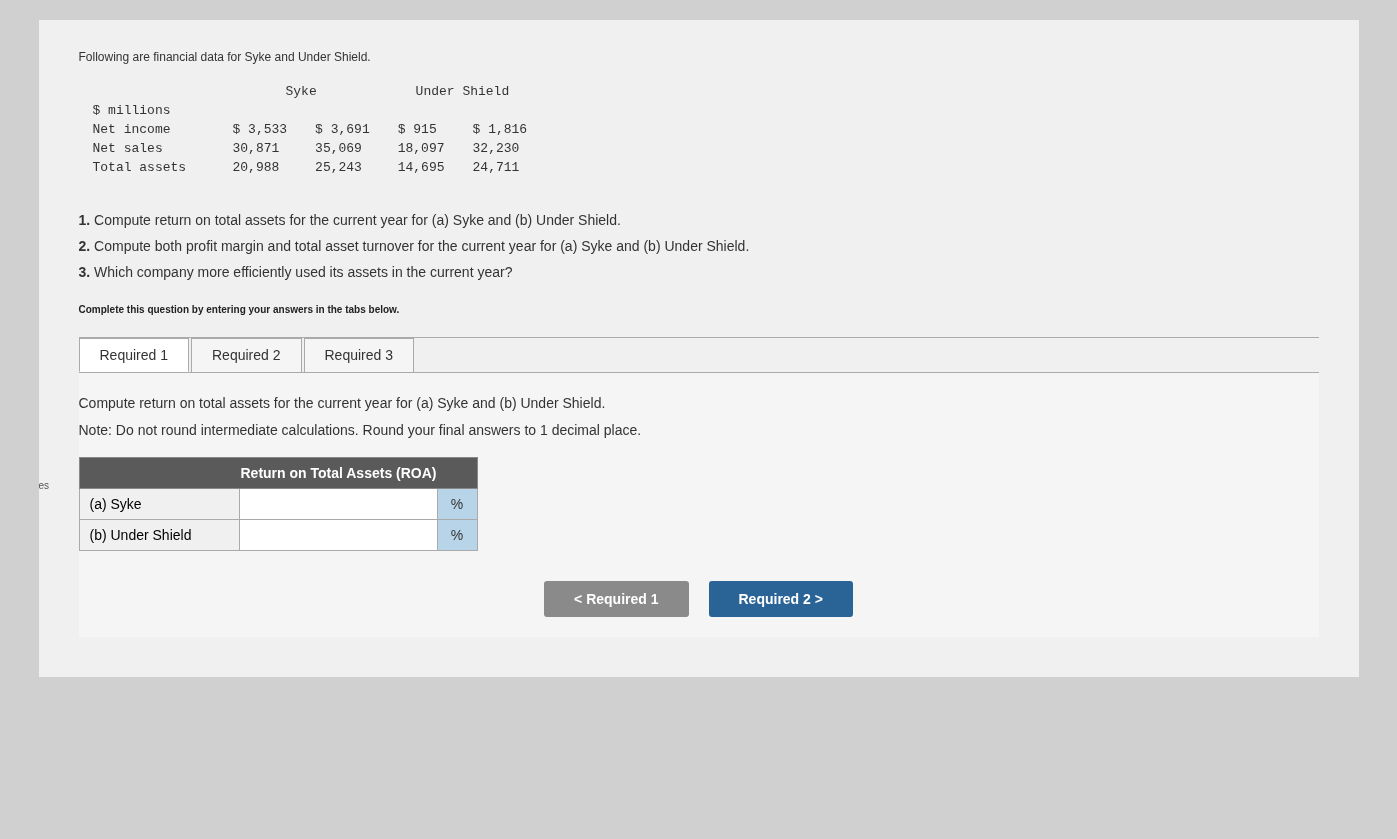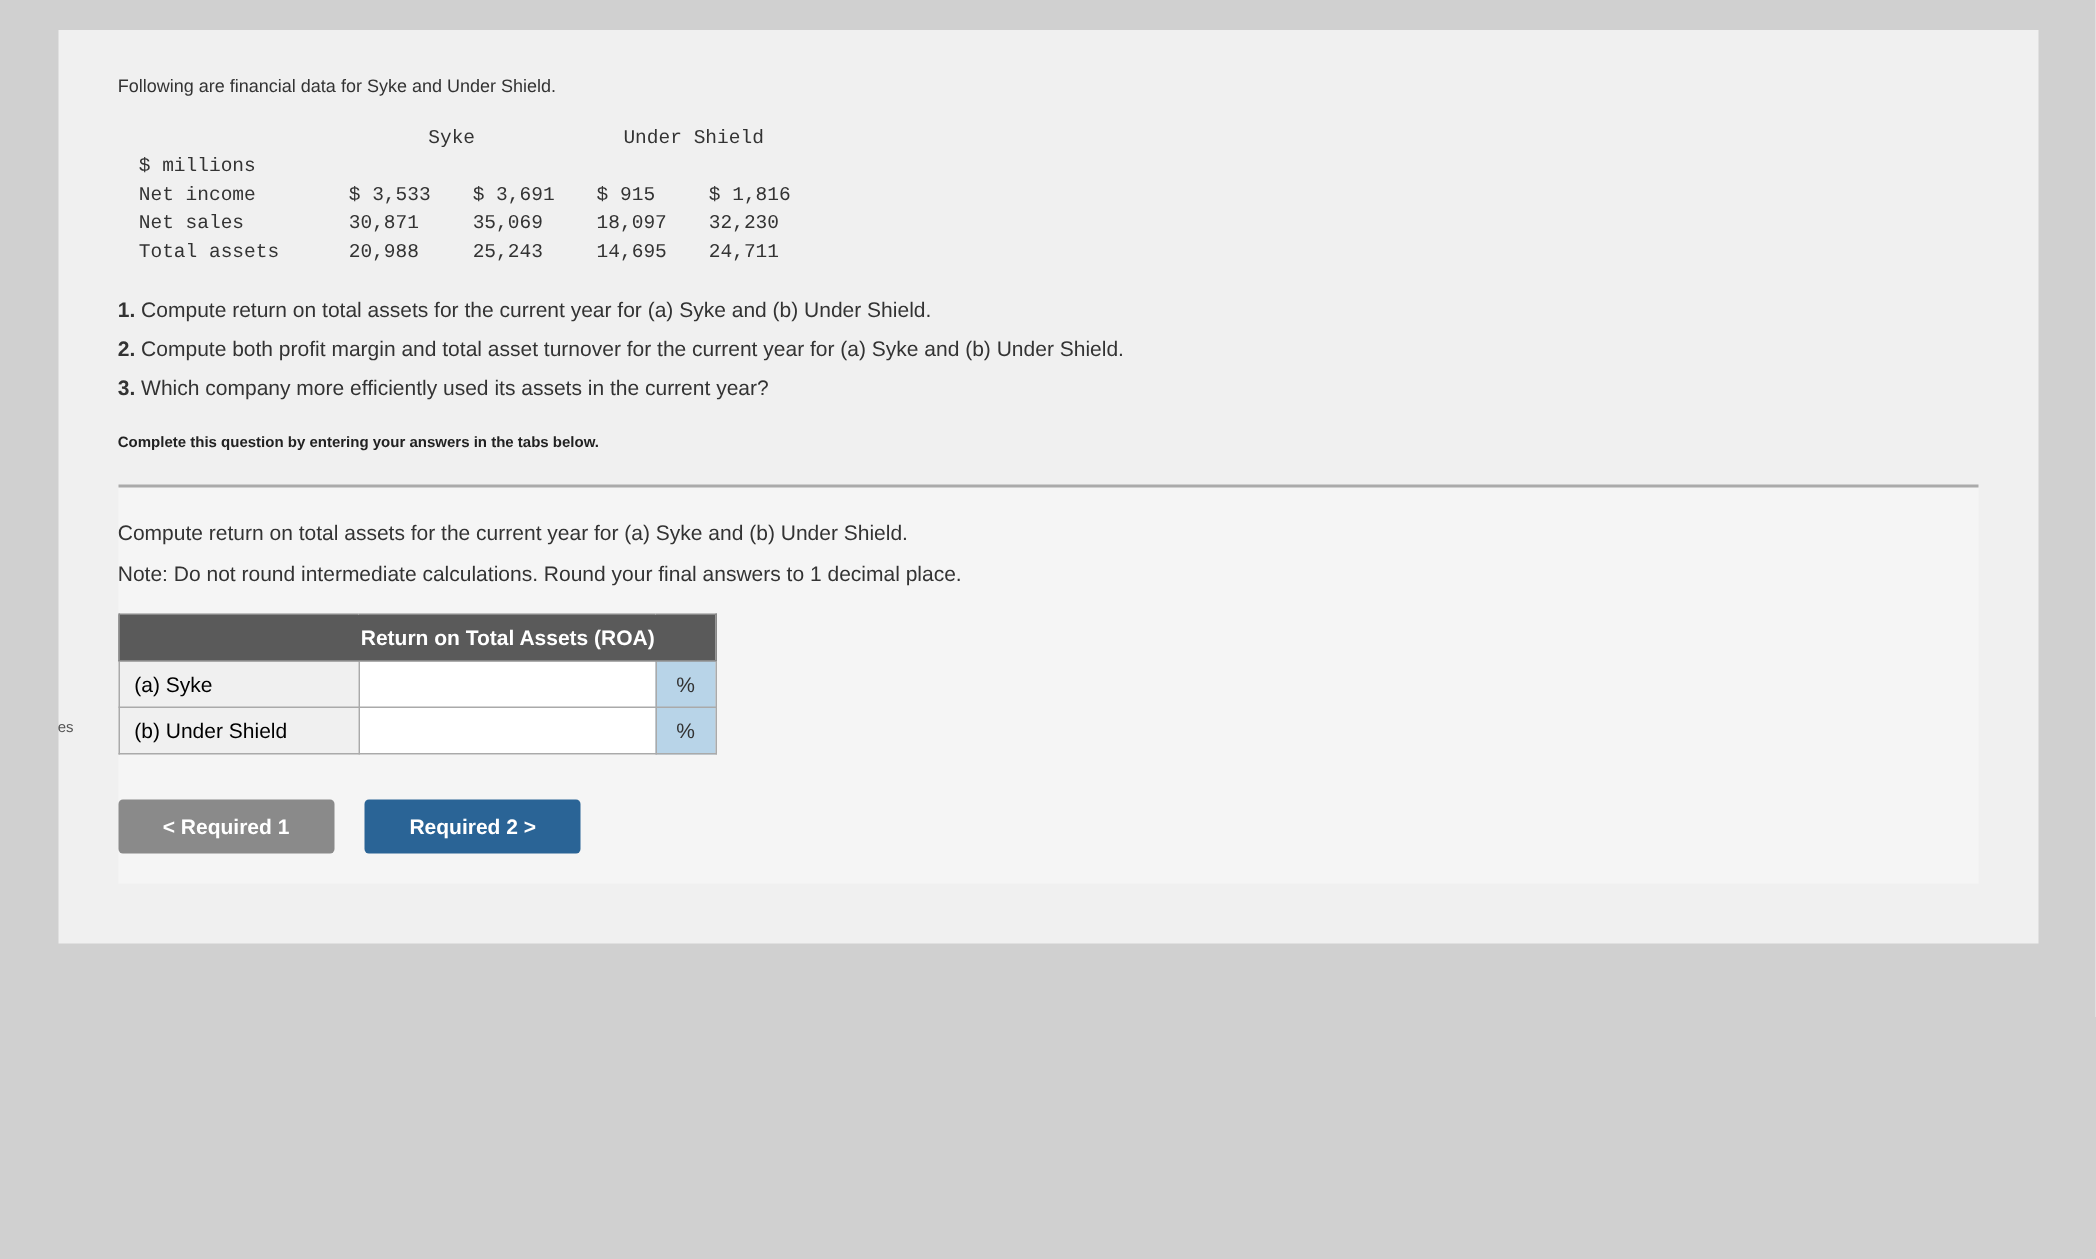--- a/index.html
+++ b/index.html
@@ -18,21 +18,21 @@
       padding: 30px 40px 40px 40px;
       position: relative;
     }
     .intro-text {
       font-size: 12px;
       color: #333;
       margin-bottom: 18px;
     }
     
     .financial-table-wrapper {
-      margin-bottom: 18px;
+      margin-bottom: 32px;
     }
     .financial-table {
       border-collapse: collapse;
       font-size: 13px;
       font-family: 'Courier New', monospace;
       color: #333;
     }
     .financial-table th, .financial-table td {
       padding: 2px 14px;
       text-align: left;
@@ -151,20 +151,21 @@
       background: #b8d4e8 !important;
       text-align: center;
       font-weight: normal;
       color: #333;
       min-width: 40px !important;
       width: 40px;
     }
     
     .bottom-nav {
       display: flex;
+      justify-content: center;
       align-items: center;
       gap: 20px;
       margin-top: 20px;
     }
     .nav-btn {
       padding: 10px 30px;
       font-size: 14px;
       font-weight: bold;
       cursor: pointer;
       border: none;
@@ -240,20 +241,25 @@
   <div class="instructions">
     <p><strong>1.</strong> Compute return on total assets for the current year for (a) Syke and (b) Under Shield.</p>
     <p><strong>2.</strong> Compute both profit margin and total asset turnover for the current year for (a) Syke and (b) Under Shield.</p>
     <p><strong>3.</strong> Which company more efficiently used its assets in the current year?</p>
   </div>
 
   <p class="complete-question">Complete this question by entering your answers in the tabs below.</p>
 
   <hr class="divider">
 
+  <div class="tabs-container">
+    <div class="tab active">Required 1</div>
+    <div class="tab">Required 2</div>
+    <div class="tab">Required 3</div>
+  </div>
 
   <div class="tab-content-area">
     <p class="tab-description">Compute return on total assets for the current year for (a) Syke and (b) Under Shield.</p>
     <p class="tab-description" style="margin-top:-10px;">Note: Do not round intermediate calculations. Round your final answers to 1 decimal place.</p>
 
     <table class="roa-table">
       <thead>
         <tr>
           <th colspan="3">Return on Total Assets (ROA)</th>
         </tr>

